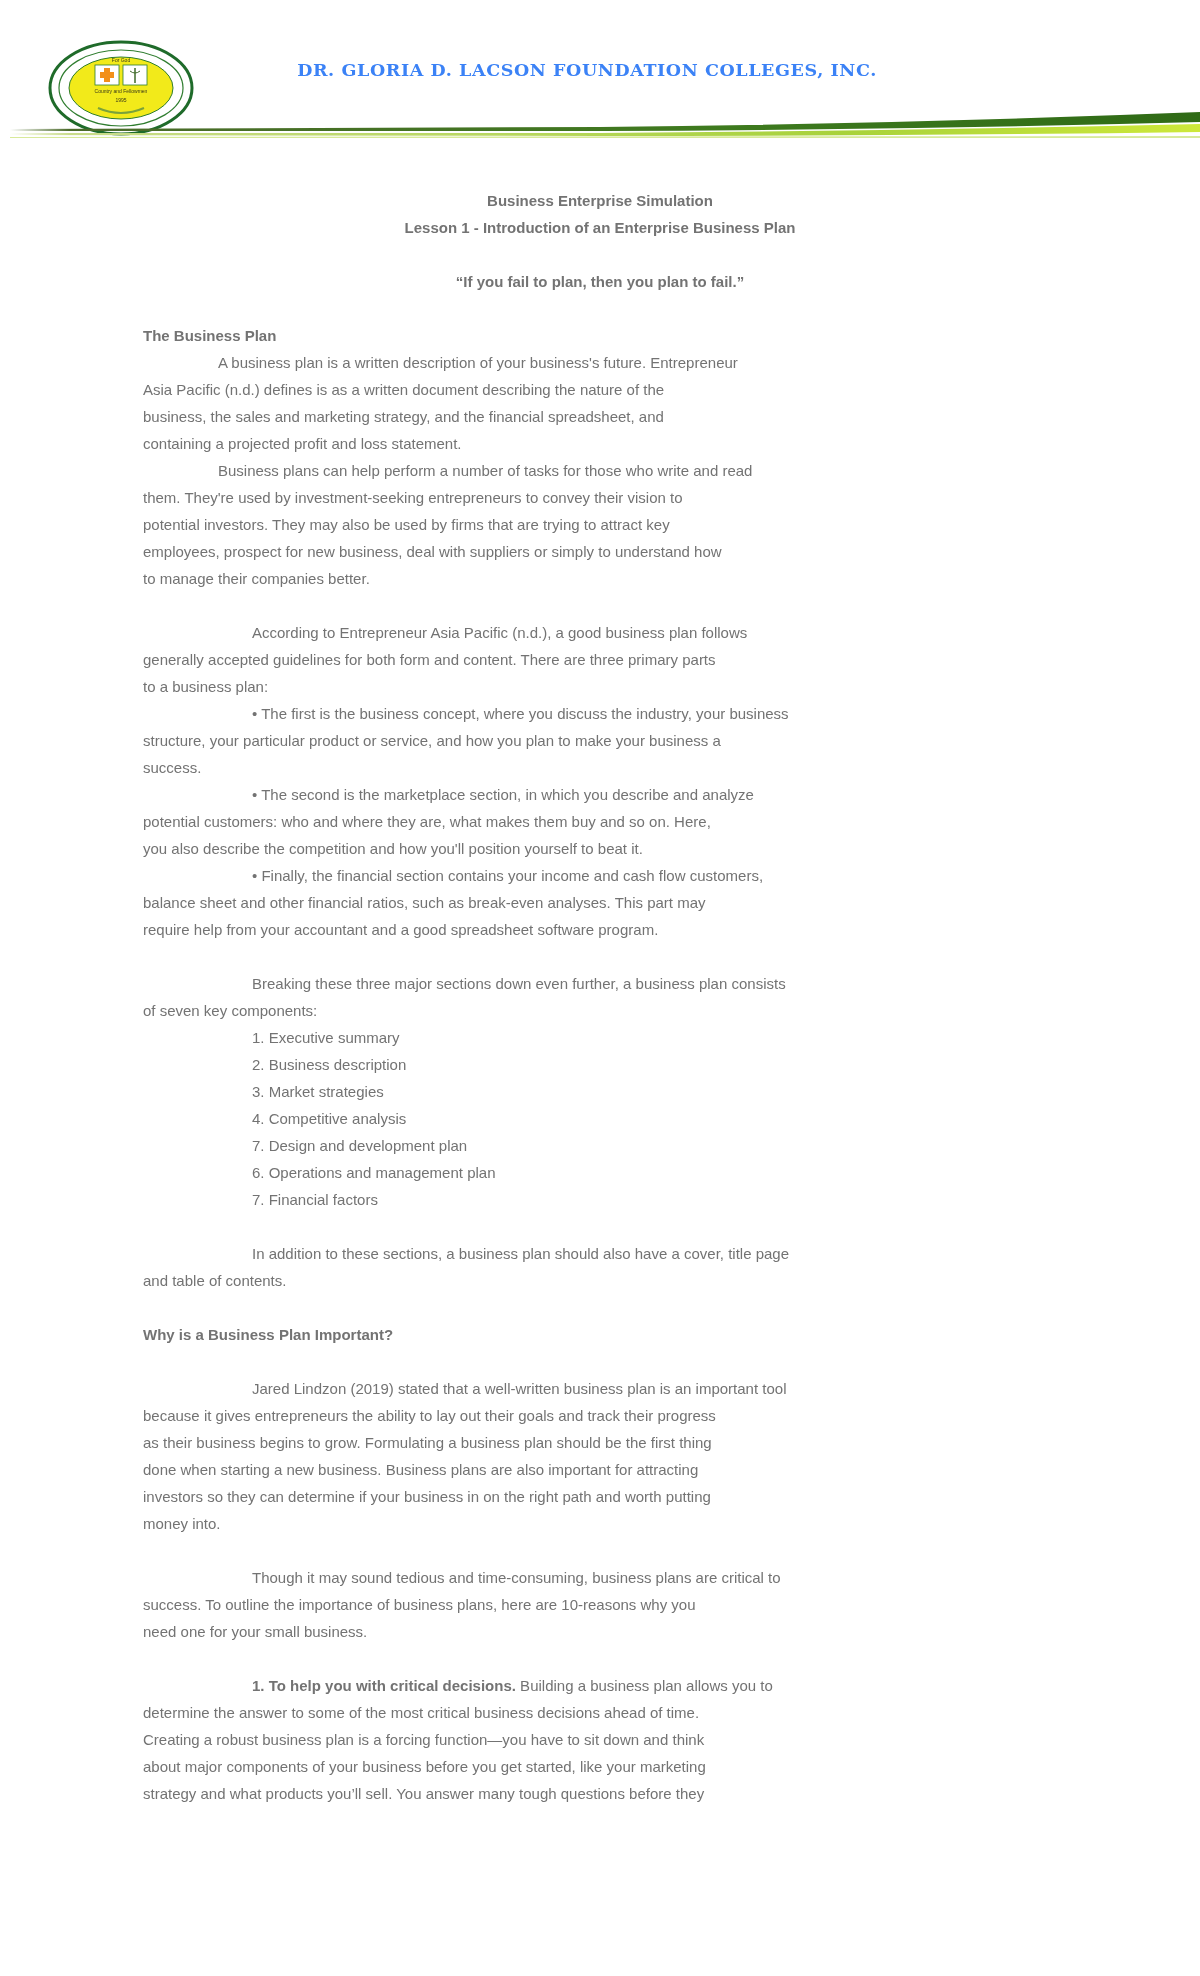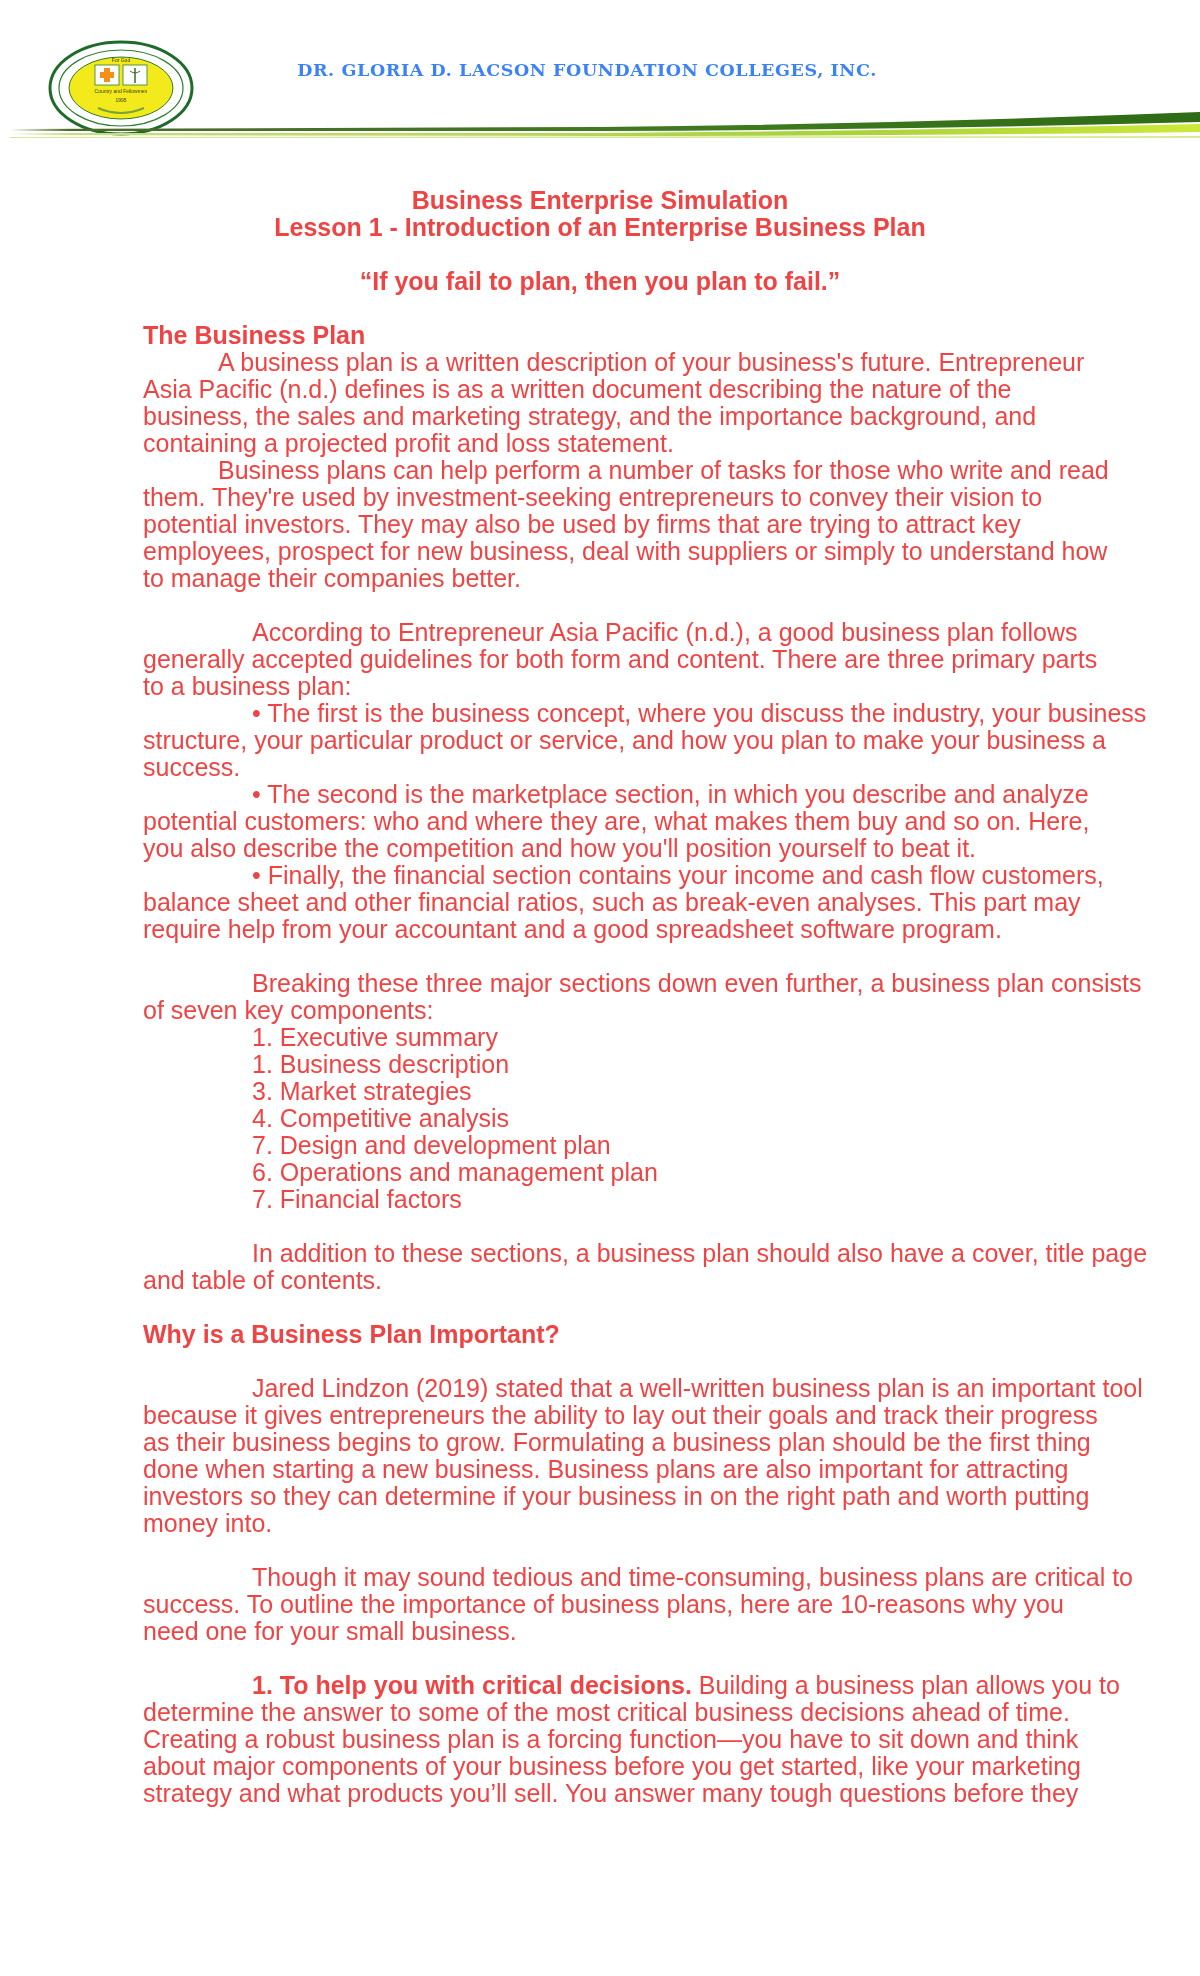--- a/index.html
+++ b/index.html
@@ -31,21 +31,21 @@
     .prime-tag2 {
       position: absolute; left: 0px; top: 60px; font-size: 4.5px; color: #6aa22a;
       white-space: nowrap;
     }
     .swoosh { position: absolute; left: 0; top: 112px; width: 1200px; height: 34px; }
 
     
     .doc { position: absolute; left: 0; top: 0; width: 1200px; }
     .line {
       position: absolute; height: 27px; line-height: 27px;
-      font-size: 25px; white-space: nowrap; color: #ef4444;
+      font-size: 15px; white-space: nowrap; color: #737373;
     }
     .l-left { left: 143px; }
     .l-indent { left: 212px; margin-left: 40px; }
     .l-indent2 { left: 218px; }
     .center { left: 0; width: 1200px; text-align: center; }
     .bold { font-weight: bold; }
     b { font-weight: bold; }
   </style>
 </head>
 <body>
@@ -95,21 +95,21 @@
 <div class="doc">
 
   <div class="line center bold" style="top:187px">Business Enterprise Simulation</div>
   <div class="line center bold" style="top:214px">Lesson 1 - Introduction of an Enterprise Business Plan</div>
   <div class="line center bold" style="top:268px">“If you fail to plan, then you plan to fail.”</div>
 
   <div class="line l-left bold" style="top:322px">The Business Plan</div>
 
   <div class="line l-indent2" style="top:349px">A business plan is a written description of your business's future. Entrepreneur</div>
   <div class="line l-left" style="top:376px">Asia Pacific (n.d.) defines is as a written document describing the nature of the</div>
-  <div class="line l-left" style="top:403px">business, the sales and marketing strategy, and the importance background, and</div>
+  <div class="line l-left" style="top:403px">business, the sales and marketing strategy, and the financial spreadsheet, and</div>
   <div class="line l-left" style="top:430px">containing a projected profit and loss statement.</div>
 
   <div class="line l-indent2" style="top:457px">Business plans can help perform a number of tasks for those who write and read</div>
   <div class="line l-left" style="top:484px">them. They're used by investment-seeking entrepreneurs to convey their vision to</div>
   <div class="line l-left" style="top:511px">potential investors. They may also be used by firms that are trying to attract key</div>
   <div class="line l-left" style="top:538px">employees, prospect for new business, deal with suppliers or simply to understand how</div>
   <div class="line l-left" style="top:565px">to manage their companies better.</div>
 
   <div class="line l-indent" style="top:619px">According to Entrepreneur Asia Pacific (n.d.), a good business plan follows</div>
   <div class="line l-left" style="top:646px">generally accepted guidelines for both form and content. There are three primary parts</div>
@@ -124,21 +124,21 @@
   <div class="line l-left" style="top:835px">you also describe the competition and how you'll position yourself to beat it.</div>
 
   <div class="line l-indent" style="top:862px">• Finally, the financial section contains your income and cash flow customers,</div>
   <div class="line l-left" style="top:889px">balance sheet and other financial ratios, such as break-even analyses. This part may</div>
   <div class="line l-left" style="top:916px">require help from your accountant and a good spreadsheet software program.</div>
 
   <div class="line l-indent" style="top:970px">Breaking these three major sections down even further, a business plan consists</div>
   <div class="line l-left" style="top:997px">of seven key components:</div>
 
   <div class="line l-indent" style="top:1024px">1. Executive summary</div>
-  <div class="line l-indent" style="top:1051px">1. Business description</div>
+  <div class="line l-indent" style="top:1051px">2. Business description</div>
   <div class="line l-indent" style="top:1078px">3. Market strategies</div>
   <div class="line l-indent" style="top:1105px">4. Competitive analysis</div>
   <div class="line l-indent" style="top:1132px">7. Design and development plan</div>
   <div class="line l-indent" style="top:1159px">6. Operations and management plan</div>
   <div class="line l-indent" style="top:1186px">7. Financial factors</div>
 
   <div class="line l-indent" style="top:1240px">In addition to these sections, a business plan should also have a cover, title page</div>
   <div class="line l-left" style="top:1267px">and table of contents.</div>
 
   <div class="line l-left bold" style="top:1321px">Why is a Business Plan Important?</div>

